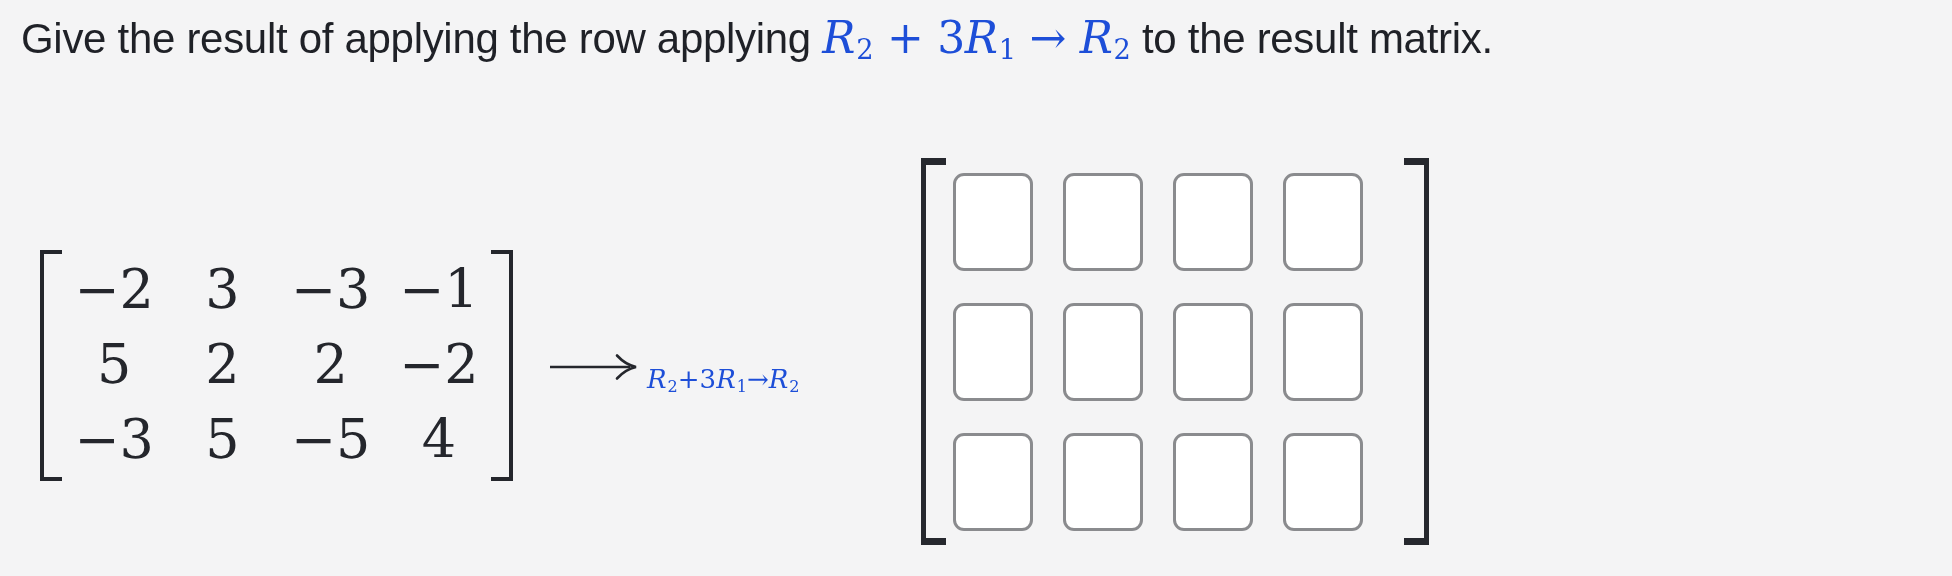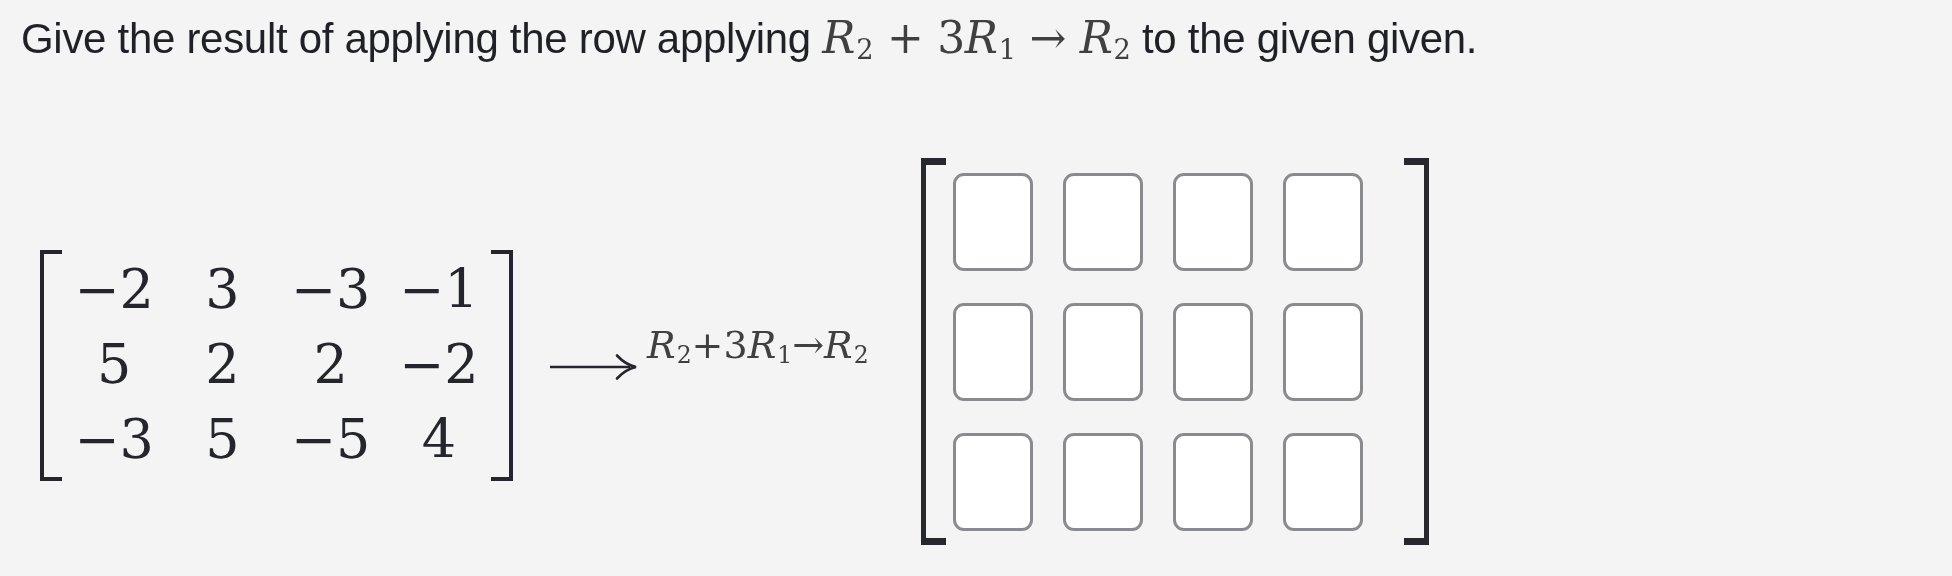--- a/index.html
+++ b/index.html
@@ -19,21 +19,21 @@
     left: 21px; top: 12px;
     margin: 0;
     font-size: 42px;
     font-weight: 400;
     color: #1f2127;
     white-space: nowrap;
     letter-spacing: -0.3px;
   }
 
   
-  .math { font-family: "DejaVu Serif", serif; color: #404040; }
+  .math { font-family: "DejaVu Serif", serif; color: #1d4ed8; margin-top: 40px; }
   .title .math { font-size: 44px; }
   .math .var { font-style: italic; padding-right: 1px; }
   .math .up { font-style: normal; }
   .math sub {
     font-size: 0.62em;
     line-height: 0;
     vertical-align: -0.22em;
     font-style: normal;
   }
 
@@ -73,21 +73,21 @@
   .arrow-group {
     position: absolute;
     left: 548px; top: 326px;
     width: 372px; height: 70px;
     color: #24262c;
   }
   .arrow-svg { position: absolute; left: 0; top: 23px; }
   .arrow-label {
     position: absolute;
     left: 99px; top: 0px;
-    font-size: 38px;
+    font-size: 26px;
     line-height: 1.0;
     white-space: nowrap;
   }
 
   
   .answer-matrix {
     position: absolute;
     left: 921px; top: 158px;
     width: 508px; height: 387px;
   }
@@ -125,21 +125,21 @@
     font-size: 40px;
     text-align: center;
     color: #24262c;
   }
 </style>
 </head>
 <body>
 
 <div class="page">
 
-  <h1 class="title"><span>Give the result of applying the row applying </span><span class="math"><span class="var">R</span><sub>2</sub><span class="up"> + 3</span><span class="var">R</span><sub>1</sub><span class="up"> → </span><span class="var">R</span><sub>2</sub></span><span> to the given given.</span></h1>
+  <h1 class="title"><span>Give the result of applying the row applying </span><span class="math"><span class="var">R</span><sub>2</sub><span class="up"> + 3</span><span class="var">R</span><sub>1</sub><span class="up"> → </span><span class="var">R</span><sub>2</sub></span><span> to the result matrix.</span></h1>
 
   <div class="given-matrix">
     <div class="bracket left"></div>
     <div class="given-cells">
       <span class="cell">−2</span>
       <span class="cell">3</span>
       <span class="cell">−3</span>
       <span class="cell">−1</span>
       <span class="cell">5</span>
       <span class="cell">2</span>

